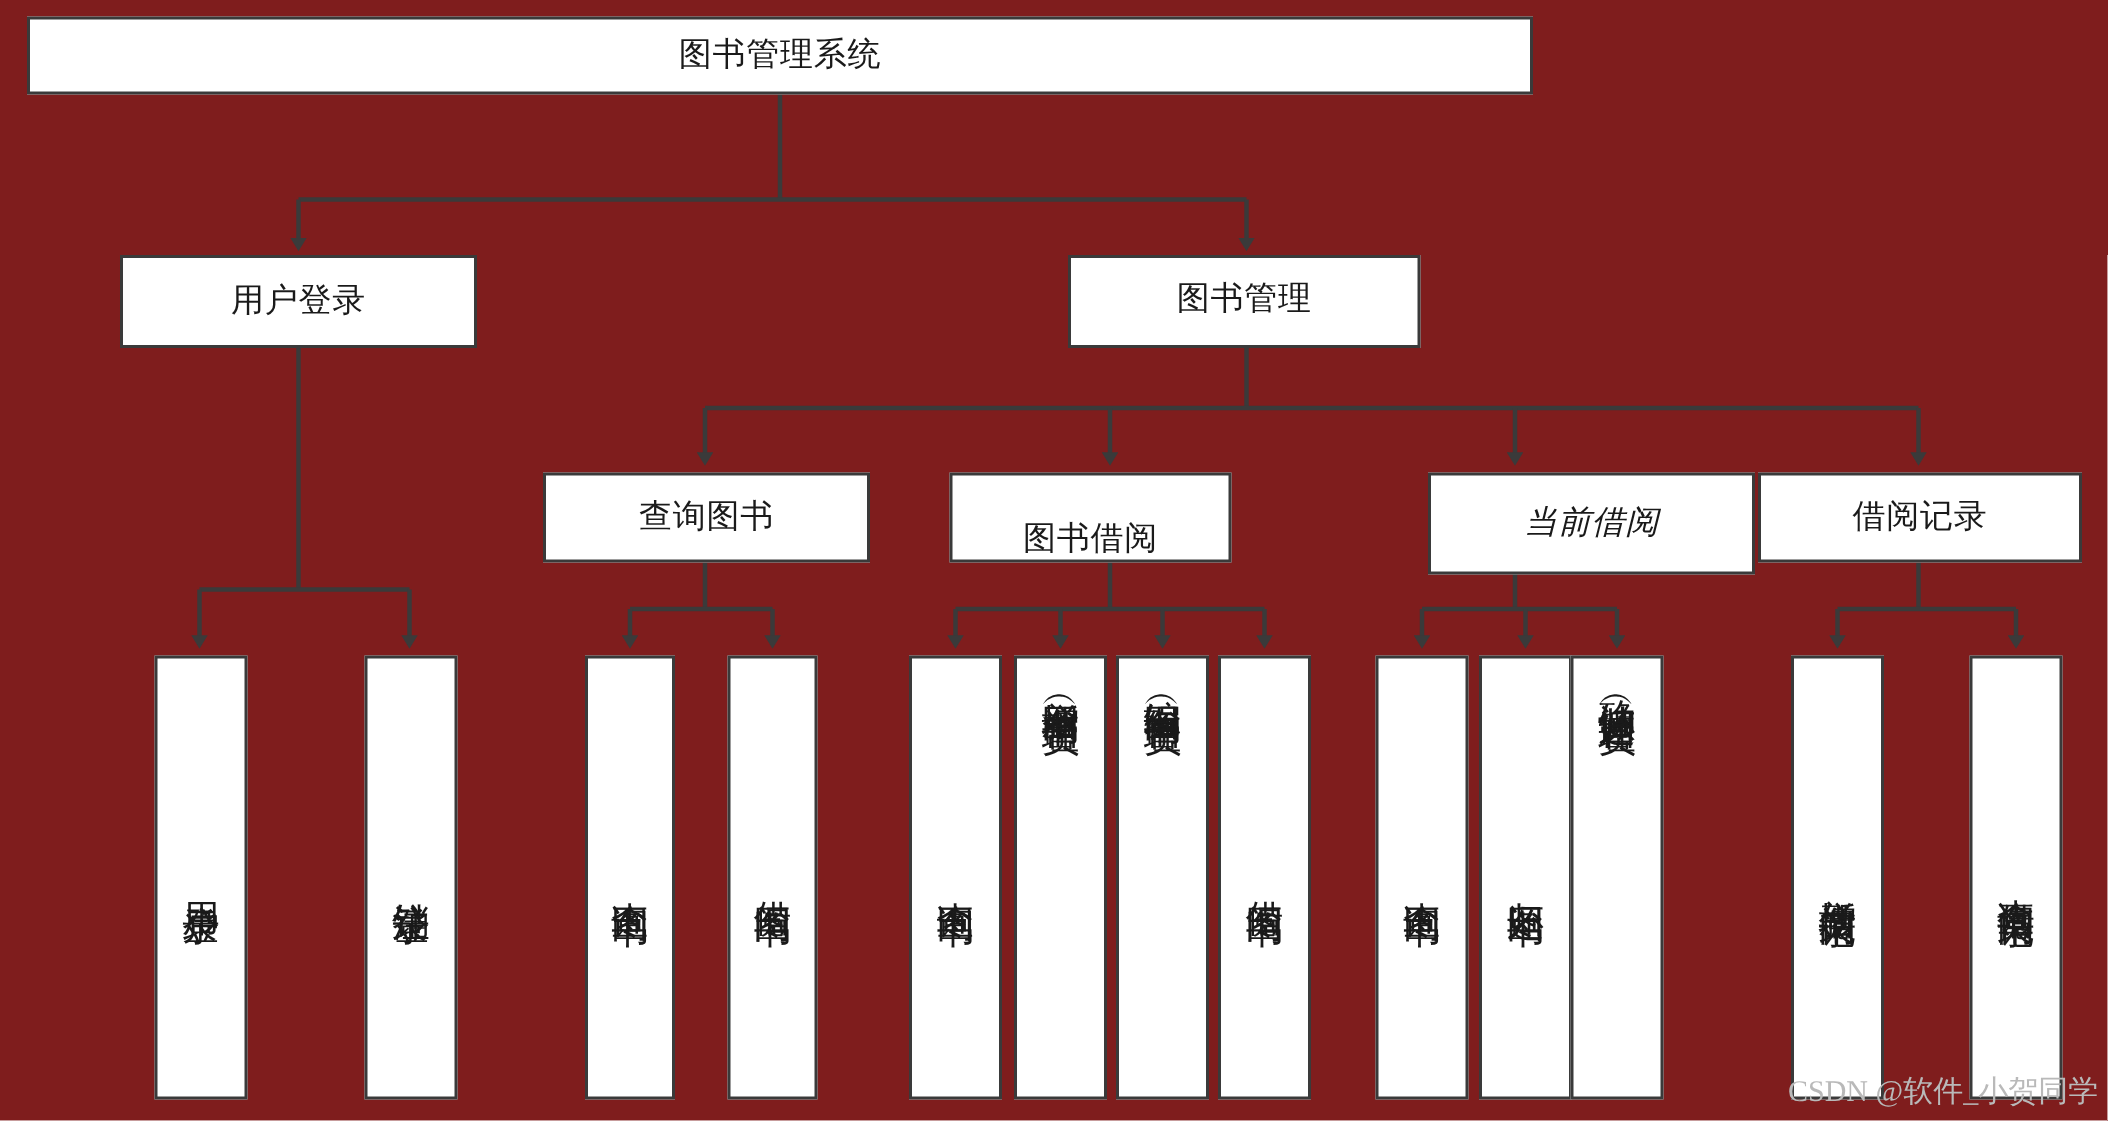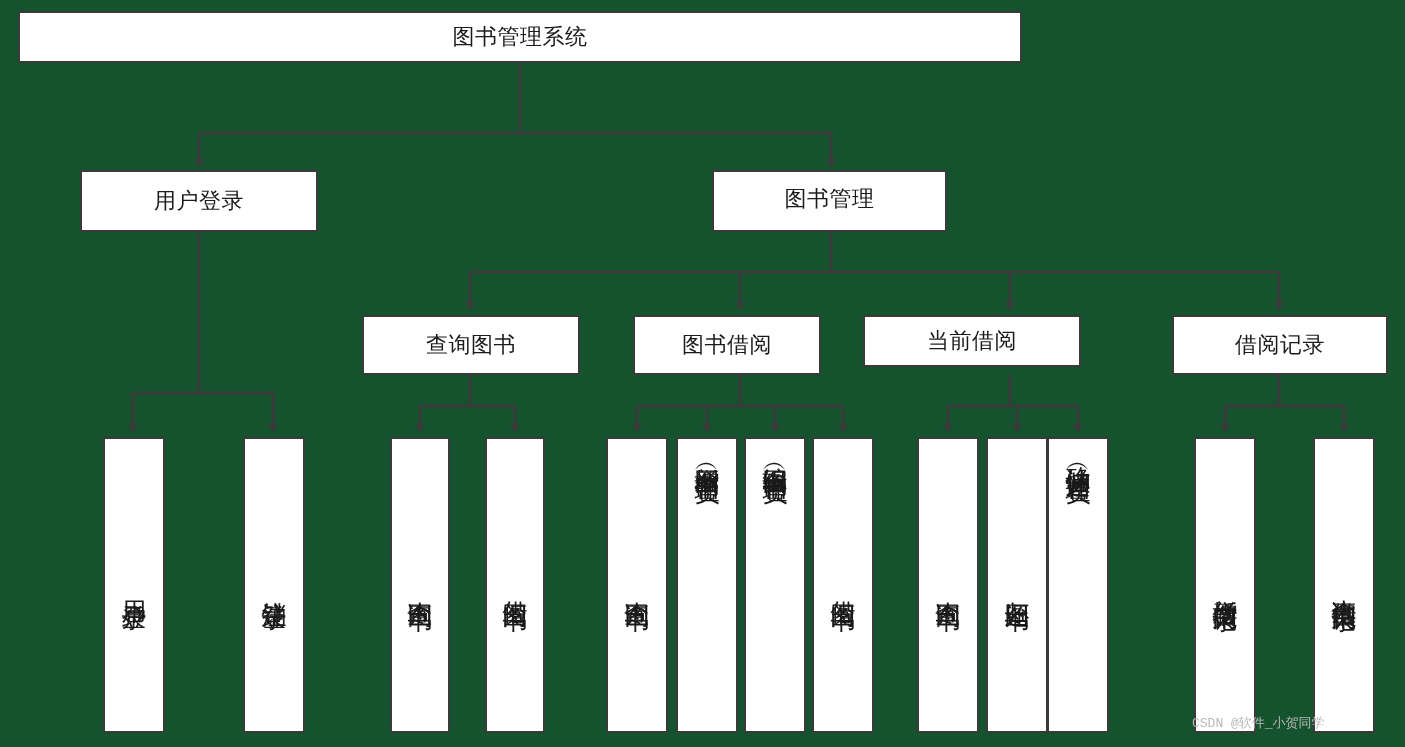--- a/index.html
+++ b/index.html
@@ -9,21 +9,21 @@
     background: #ffffff;
   }
   body {
     font-family: "DejaVu Sans", "Liberation Sans", sans-serif;
     -webkit-font-smoothing: antialiased;
   }
   #canvas {
     position: relative;
     width: 1405px;
     height: 747px;
-    background: #14532d;
+    background: #7f1d1d;
     overflow: hidden;
   }
   #edges {
     position: absolute;
     left: 0;
     top: 0;
     width: 1405px;
     height: 747px;
     pointer-events: none;
   }
@@ -65,25 +65,25 @@
   }
   
   .node.v.centered {
     align-items: center;
     padding-top: 0;
   }
   .watermark {
     position: absolute;
     left: 1192px;
     top: 714px;
-    font-size: 13px;
+    font-size: 20px;
     color: #b9b9b9;
     white-space: nowrap;
     z-index: 5;
-    font-family: Liberation Mono, monospace;
+    font-family: Liberation Serif, serif;
   }
 </style>
 </head>
 <body>
 
 <div id="canvas">
 
   <svg id="edges" viewBox="0 0 1405 747" width="1405" height="747" xmlns="http://www.w3.org/2000/svg">
     <defs>
       <marker id="arrow" markerWidth="9" markerHeight="11" refX="1.5" refY="5.5" orient="auto" markerUnits="userSpaceOnUse">
@@ -142,24 +142,24 @@
   <div class="node h" style="left:80px; top:170px; width:238px; height:62px;">
     <span class="label">用户登录</span>
   </div>
   <div class="node h" style="left:712px; top:170px; width:235px; height:62px;font-family:Liberation Mono, monospace;">
     <span class="label">图书管理</span>
   </div>
 
   <div class="node h" style="left:362px; top:315px; width:218px; height:60px;">
     <span class="label">查询图书</span>
   </div>
-  <div class="node h" style="left:633px; top:315px; width:188px; height:60px;">
+  <div class="node h" style="left:633px; top:315px; width:188px; height:60px;align-items:flex-end;">
     <span class="label">图书借阅</span>
   </div>
-  <div class="node h" style="left:863px; top:315px; width:218px; height:52px;">
+  <div class="node h" style="left:952px; top:315px; width:218px; height:68px;font-style:italic;">
     <span class="label">当前借阅</span>
   </div>
   <div class="node h" style="left:1172px; top:315px; width:216px; height:60px;">
     <span class="label">借阅记录</span>
   </div>
 
   <div class="node v centered" style="left:103px; top:437px; width:62px; height:296px;">
     <span class="label">用户登录</span>
   </div>
   <div class="node v centered" style="left:243px; top:437px; width:62px; height:296px;">

